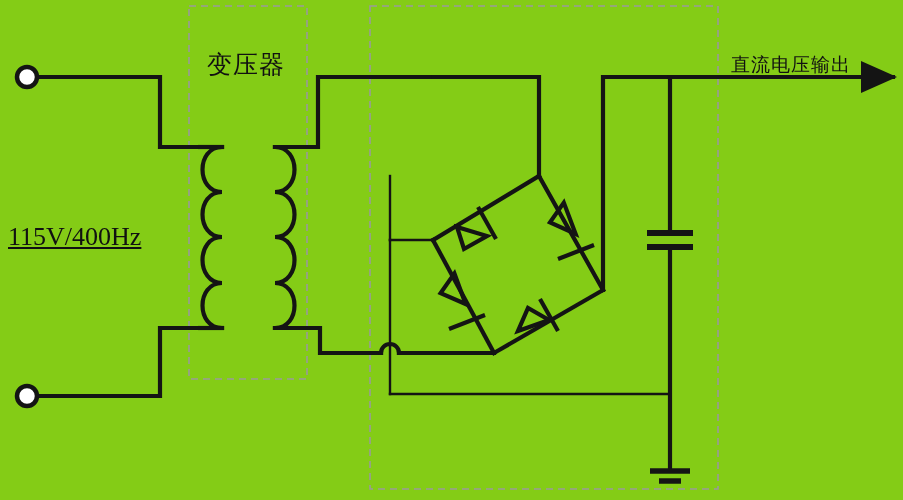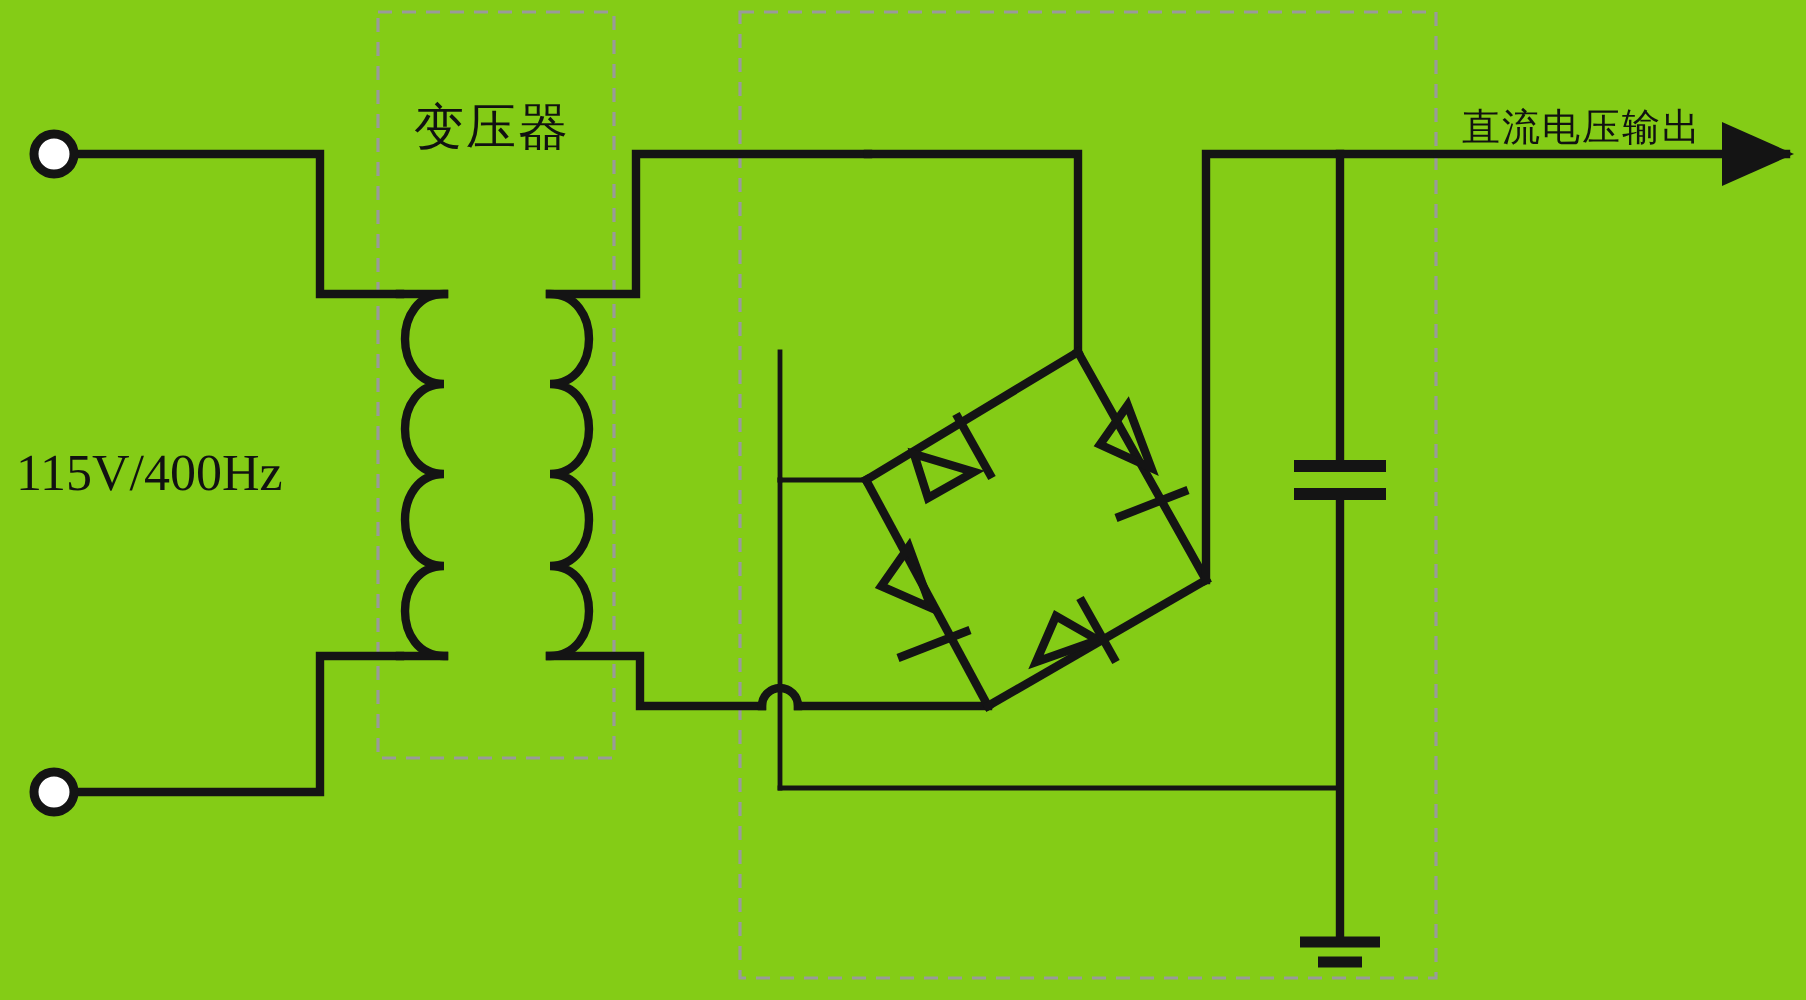--- a/index.html
+++ b/index.html
@@ -44,20 +44,21 @@
     left: 731px;
     top: 42px;
     font-size: 19px;
     letter-spacing: 1px;
     margin-top: 13px;
   }
   #label-input {
     left: 8px;
     top: 224px;
     font-size: 26px;
+    text-decoration: underline;
   }
 </style>
 </head>
 <body>
 
 <div id="diagram-root">
 
   <svg id="circuit-svg" viewBox="0 0 903 500" xmlns="http://www.w3.org/2000/svg">
 
     <rect x="189" y="6" width="118" height="373" fill="none" stroke="#9a9a9a" stroke-width="1.6" stroke-dasharray="7 5"></rect>

